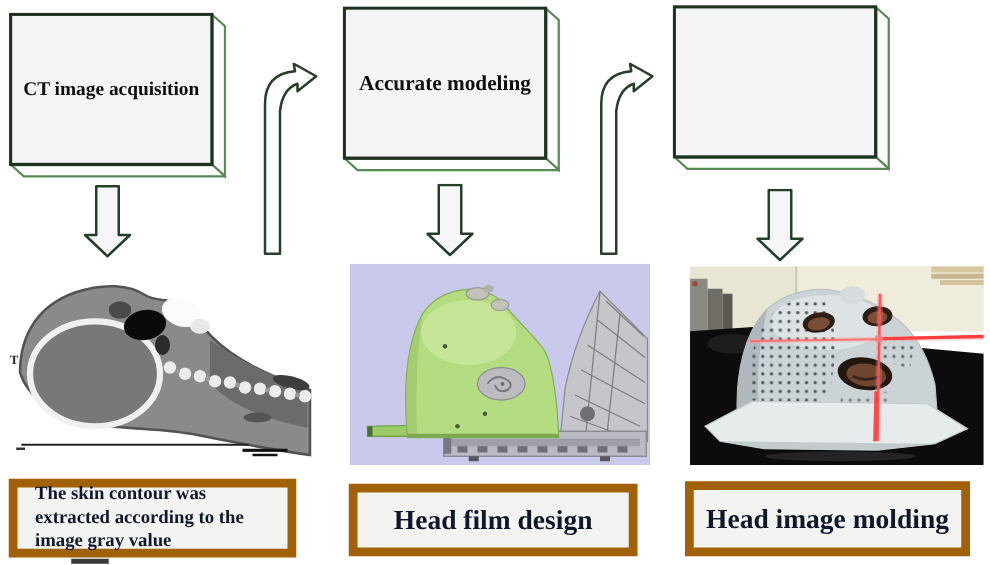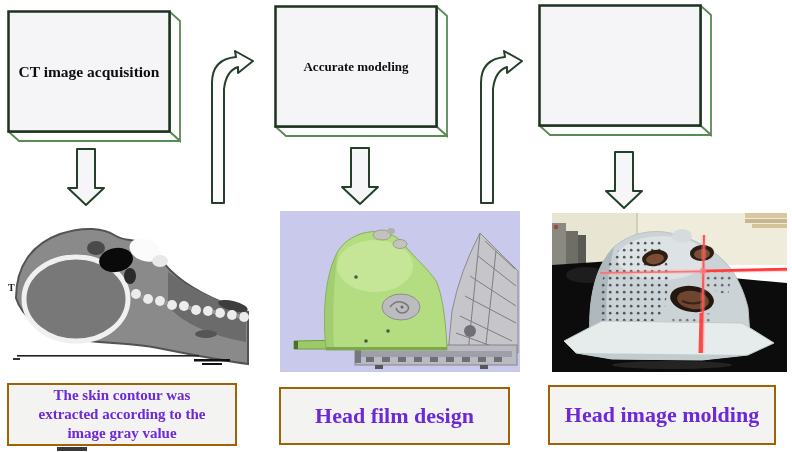--- a/index.html
+++ b/index.html
@@ -4,24 +4,24 @@
 <style>
   html,body{margin:0;padding:0;background:#fff;}
   #stage{position:relative;width:792px;height:452px;background:#ffffff;overflow:hidden;
          font-family:"Liberation Serif","DejaVu Serif",serif;}
   .abs{position:absolute;}
   .box3d{width:174px;height:133px;}
   .box-label{position:absolute;left:2px;top:2px;width:160px;height:119px;
              display:flex;align-items:center;justify-content:center;text-align:center;
              font-weight:bold;color:#0e0e0e;letter-spacing:0px;}
   .lbl-1{font-size:15.5px;}
-  .lbl-2{font-size:13px;}
-  .caption{box-sizing:border-box;background:#f3f3f1;border:2px solid #a16207;
-           display:flex;align-items:center;justify-content:center;text-align:center;
-           font-weight:bold;color:#6d28d9;}
+  .lbl-2{font-size:17px;}
+  .caption{box-sizing:border-box;background:#f3f3f1;border:7px solid #a16207;
+           display:flex;align-items:center;justify-content:center;text-align:left;
+           font-weight:bold;color:#0f172a;}
   .cap-1{font-size:15px;line-height:1.26;padding:0 14px;}
   .cap-2{font-size:22px;}
   .artifact{background:#3a3a3a;}
 </style>
 </head>
 <body>
 
 <div id="stage">
 
   <div class="abs" style="left:7px;top:10px;">

